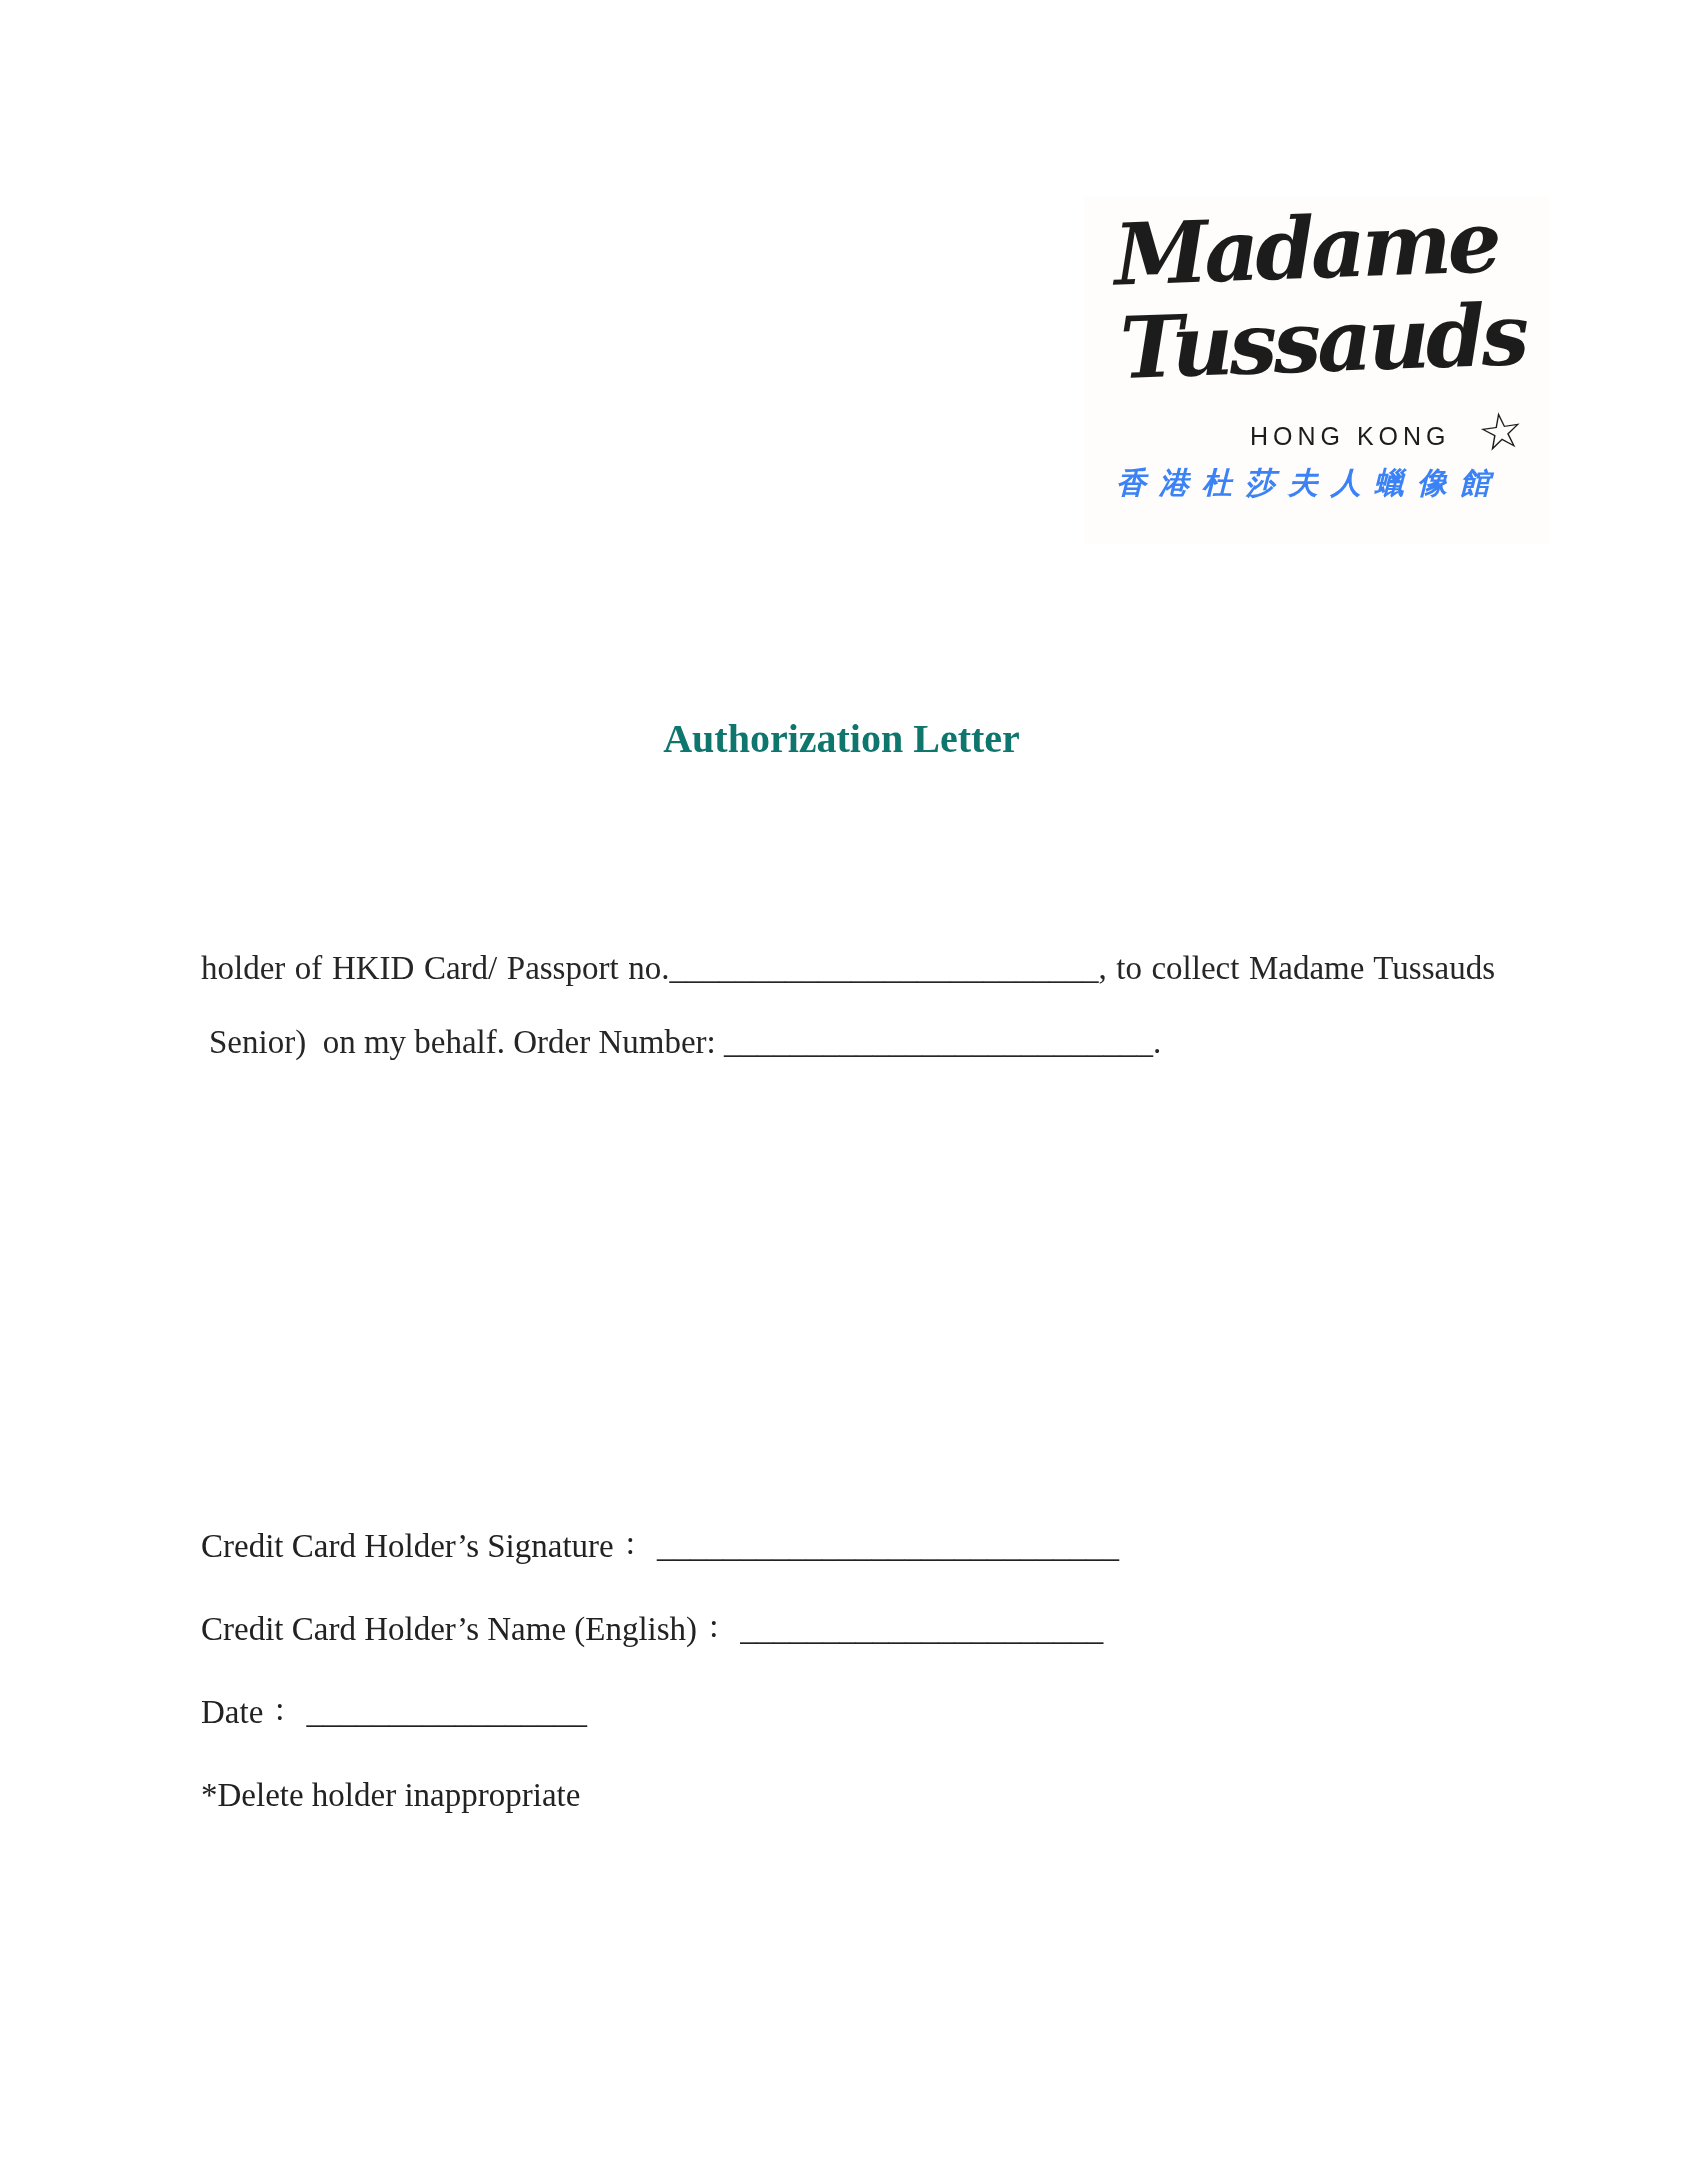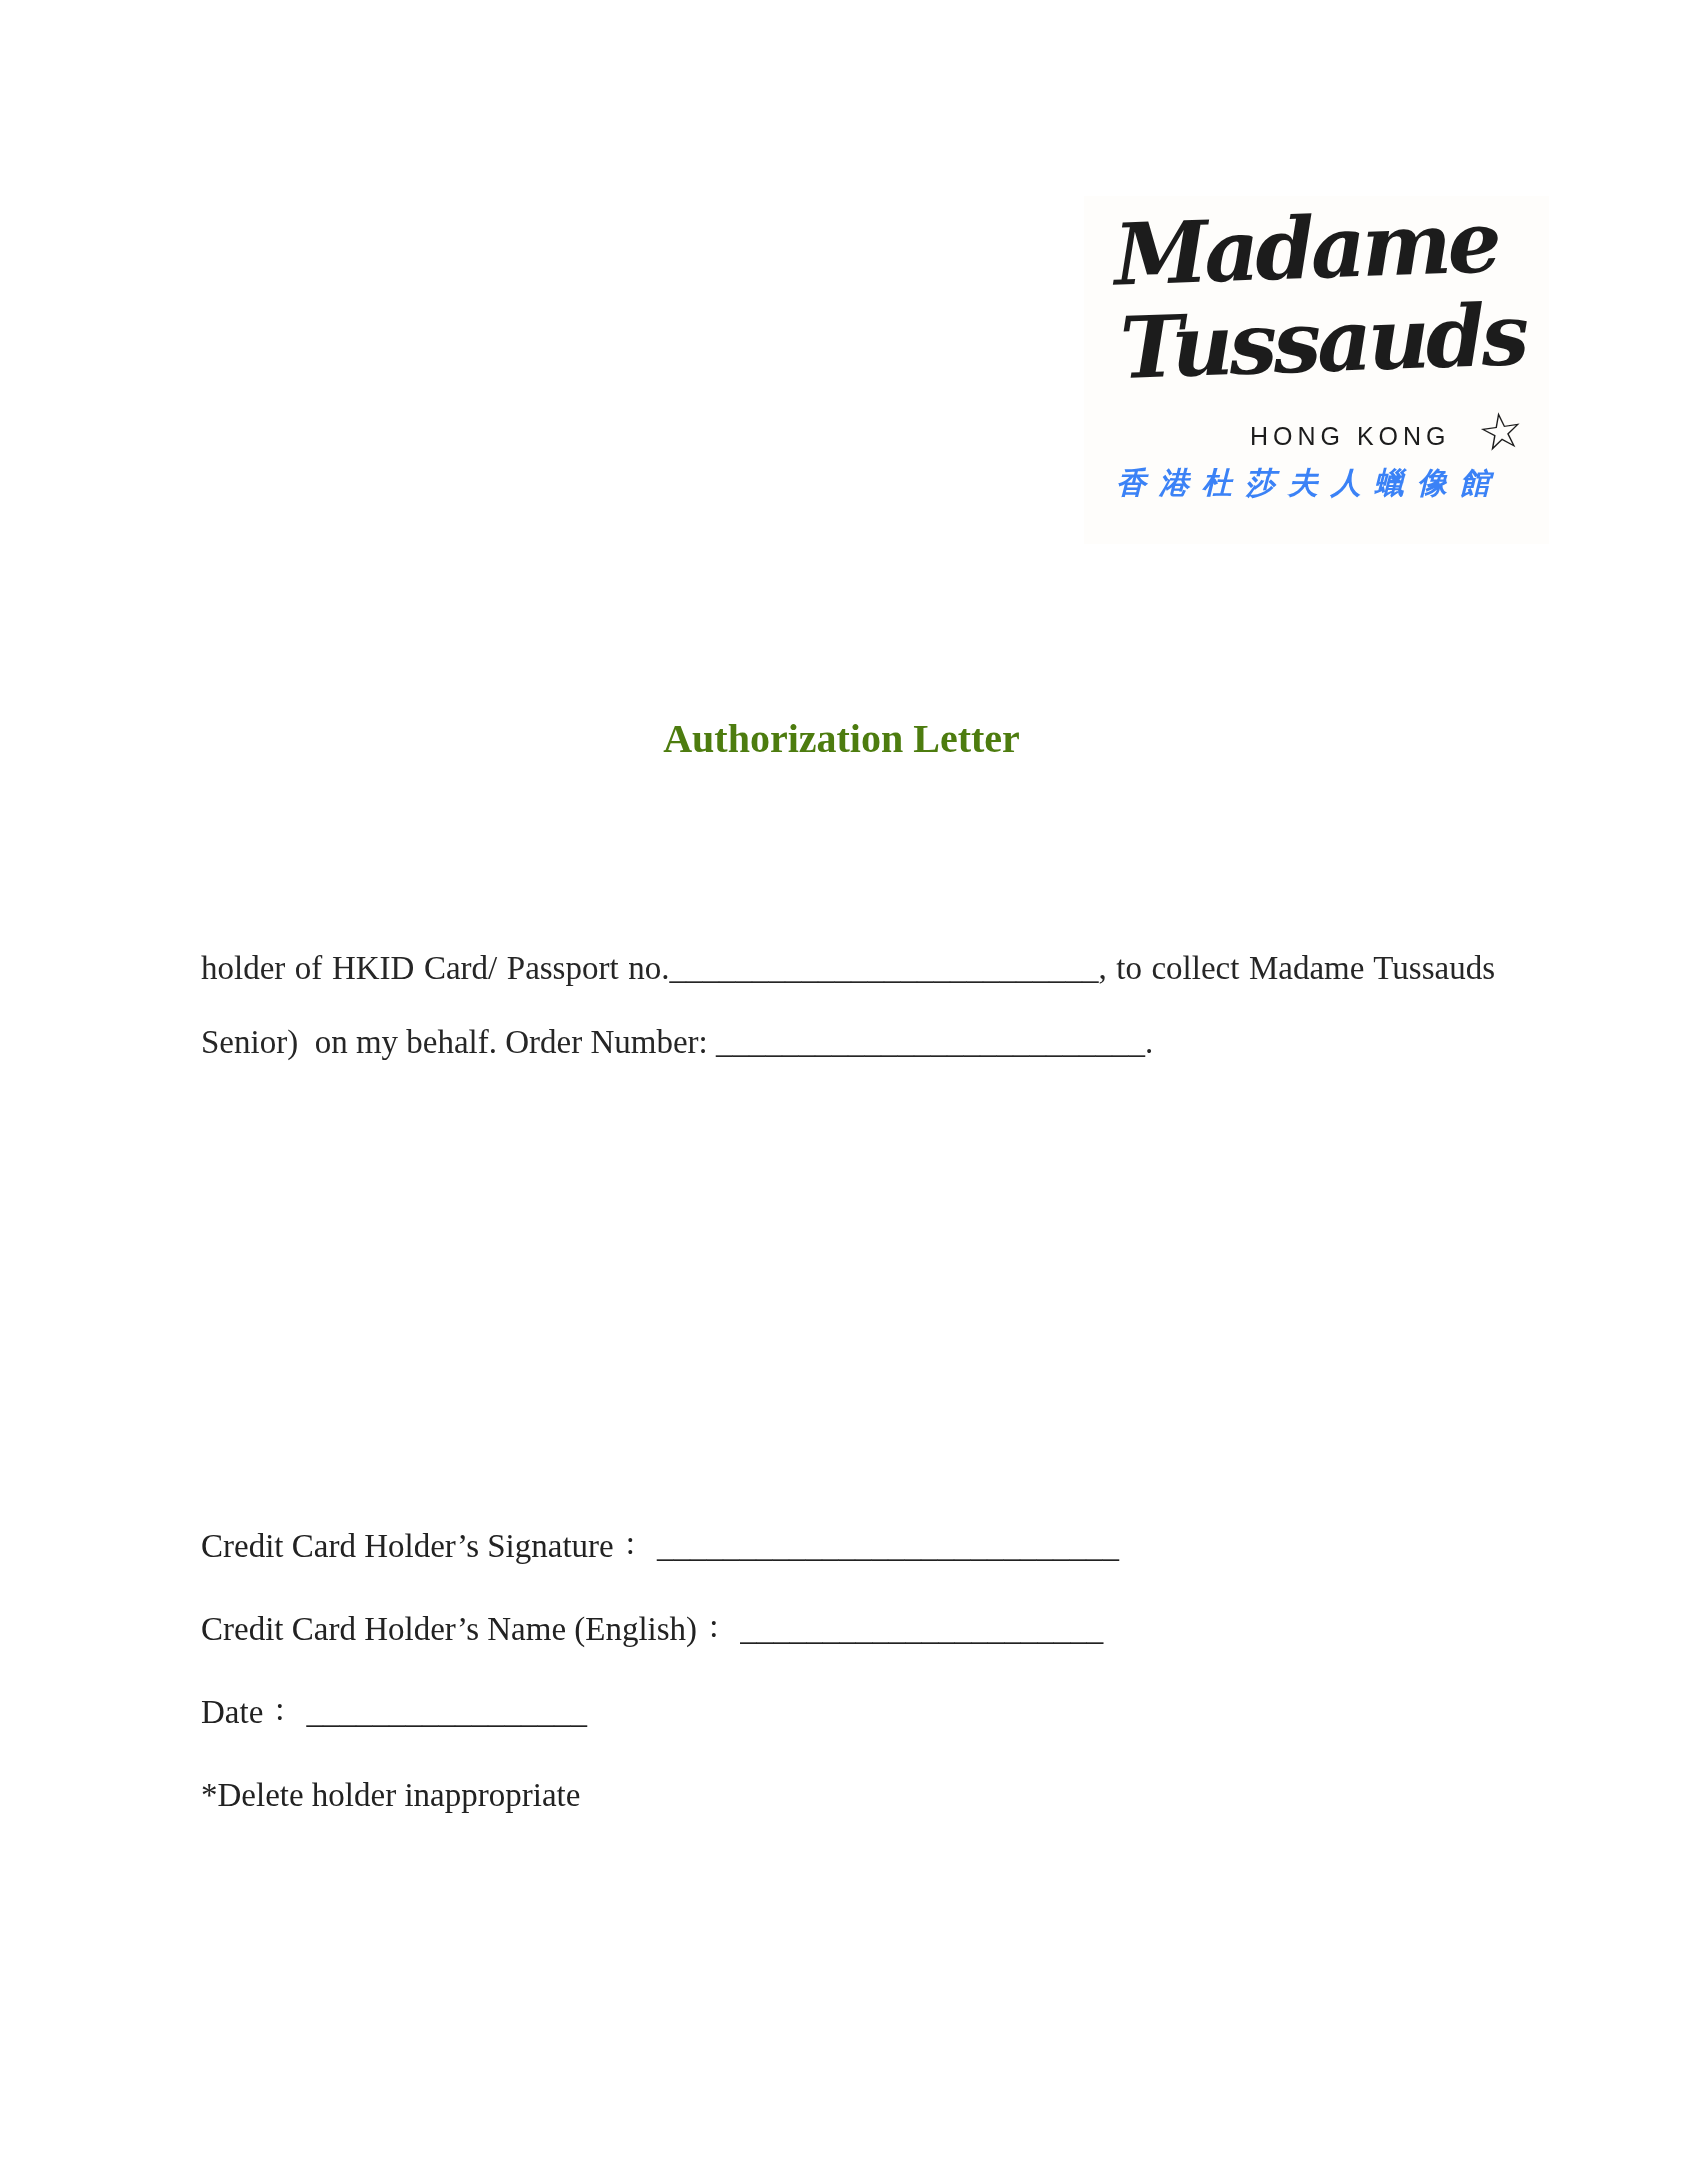--- a/index.html
+++ b/index.html
@@ -74,41 +74,42 @@
   .title {
     position: absolute;
     left: 0;
     top: 715px;
     width: 1683px;
     margin: 0;
     text-align: center;
     font-family: "Liberation Serif", serif;
     font-size: 40px;
     font-weight: 700;
-    color: #4d7c0f;
+    color: #0f766e;
   }
 
   
   .body-text {
     position: absolute;
     left: 201px;
     top: 931px;
     width: 1294px;
     font-size: 33px;
     color: #262626;
   }
   .bline {
     line-height: 74px;
     text-align: justify;
     text-align-last: justify;
   }
   .bline.no-just {
     text-align: left;
     text-align-last: left;
     white-space: pre-wrap;
+    margin-left: 8px;
   }
 
   
   .sig-section {
     position: absolute;
     left: 201px;
     top: 1505px;
     width: 1294px;
     font-size: 33px;
     color: #222222;

